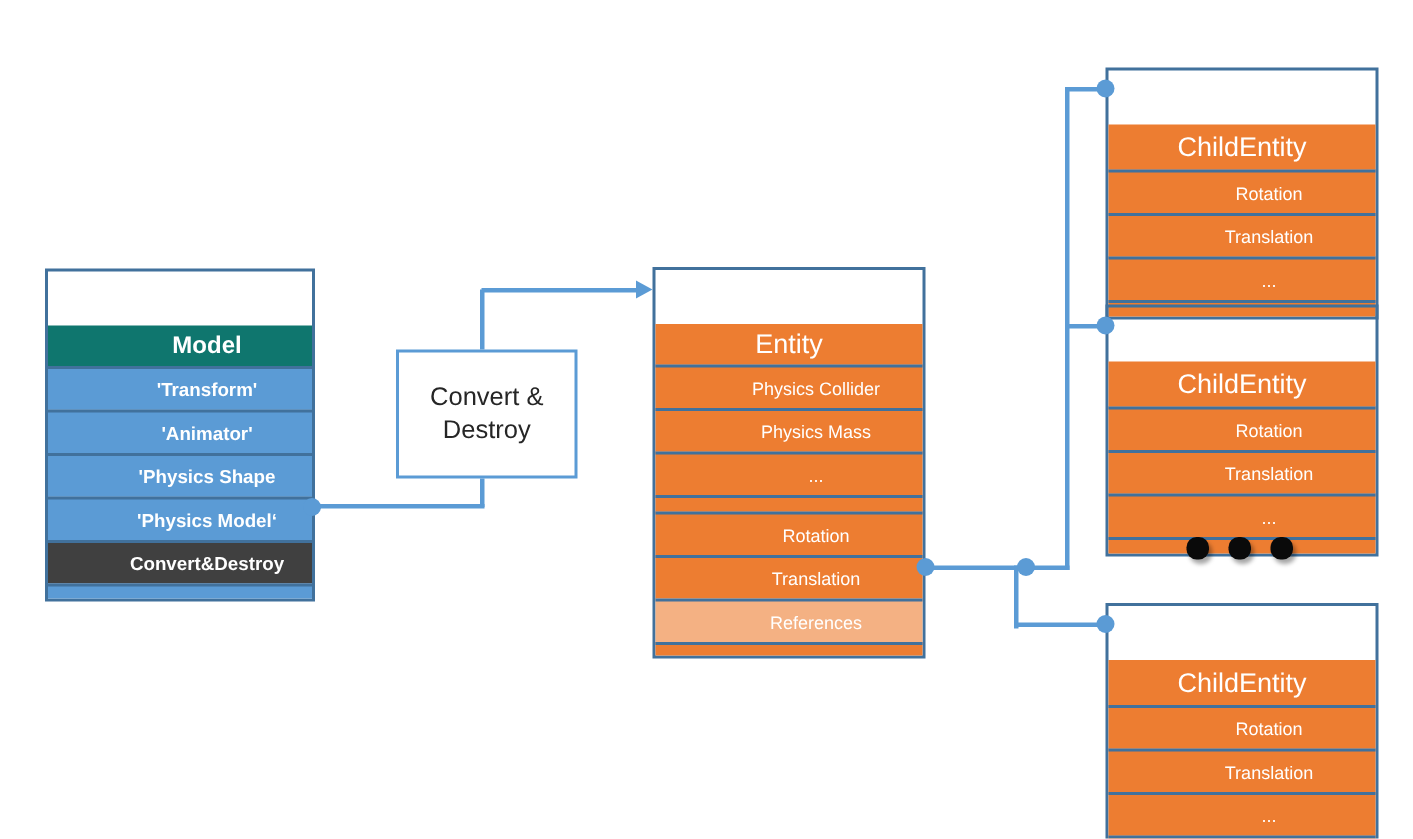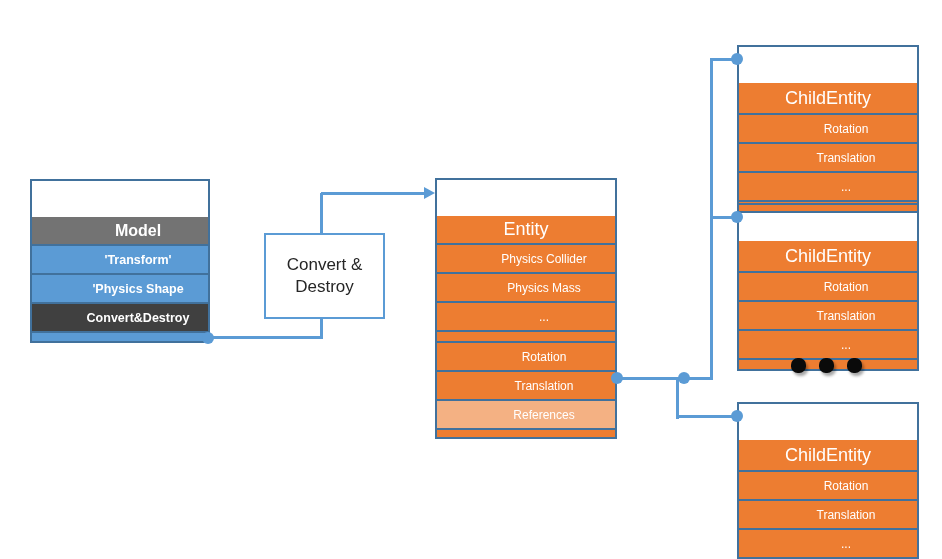--- a/index.html
+++ b/index.html
@@ -15,21 +15,21 @@
     display: flex; align-items: center; justify-content: center;
     color: #ffffff; box-sizing: border-box; margin-top: 36px;
   }
   .tbox .row {
     display: flex; align-items: center; justify-content: center;
     border-top: 2px solid #41719C; color: #ffffff; box-sizing: border-box; padding-left: 36px;
   }
 
   
   .model { left: 30px; top: 179px; width: 180px; }
-  .model .hdr { height: 27px; background: #737373; font-size: 16px; font-weight: 700; padding-left: 36px; }
+  .model .hdr { height: 27px; background: #0f766e; font-size: 16px; font-weight: 700; padding-left: 36px; }
   .model .row { height: 29px; background: #5B9BD5; font-size: 12.5px; font-weight: 700; }
   .model .row.highlight { background: #404040; }
   .model .row.thin { height: 10px; }
 
   
   .orange .hdr { background: #ED7D31; font-size: 18px; font-weight: 400; }
   .orange .row { background: #ED7D31; font-size: 12px; font-weight: 400; }
   .orange .row.highlight { background: #F4B183; }
   .orange .row.thin { height: 11px; }
 
@@ -110,21 +110,23 @@
   <div class="dot d1"></div>
   <div class="dot d2"></div>
   <div class="dot d3"></div>
   <div class="dot d4"></div>
   <div class="dot d5"></div>
   <div class="dot d6"></div>
 
   <div class="tbox model">
     <div class="hdr">Model</div>
     <div class="row">'Transform'</div>
+    <div class="row">'Animator'</div>
     <div class="row">'Physics Shape</div>
+    <div class="row">'Physics Model‘</div>
     <div class="row highlight">Convert&amp;Destroy</div>
     <div class="row thin"></div>
   </div>
 
   <div class="convert">
     <span>Convert &amp;</span>
     <span>Destroy</span>
   </div>
 
   <div class="tbox orange entity">

